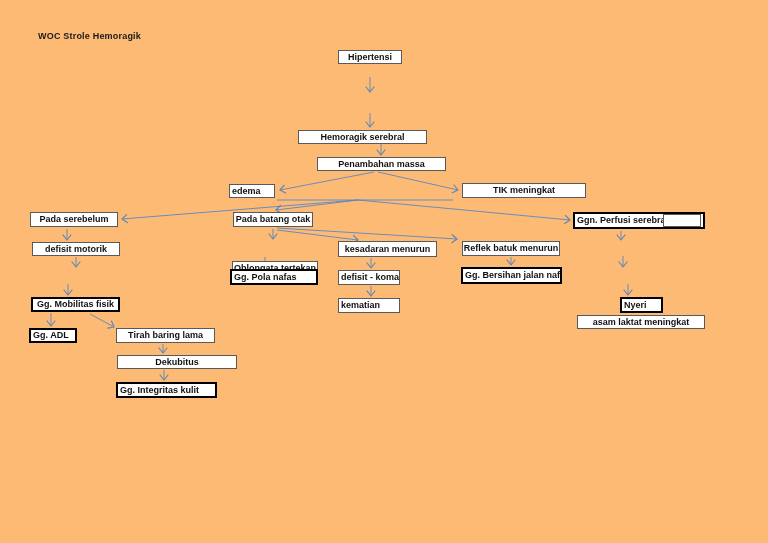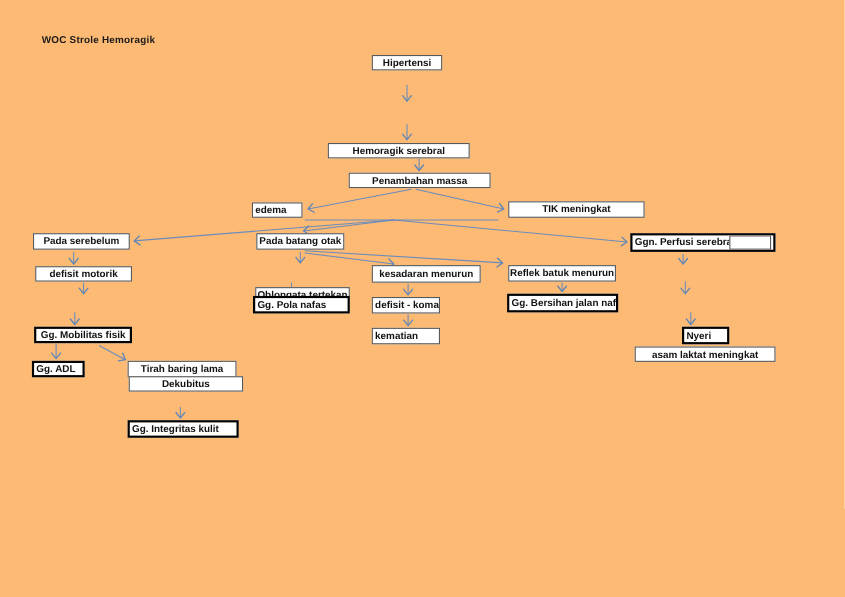--- a/index.html
+++ b/index.html
@@ -101,21 +101,21 @@
     <div class="node left" style="left: 229px; top: 184px; width: 46px; height: 14px;">edema</div>
     <div class="node" style="left: 462px; top: 183px; width: 124px; height: 15px;">TIK meningkat</div>
     <div class="node" style="left: 30px; top: 212px; width: 88px; height: 15px;">Pada serebelum</div>
     <div class="node" style="left: 233px; top: 212px; width: 80px; height: 15px;">Pada batang otak</div>
     <div class="node bold left" style="left: 573px; top: 212px; width: 132px; height: 17px;">Ggn. Perfusi serebral</div>
     <div class="node" style="left: 663px; top: 214px; width: 38px; height: 13px;"></div>
     <div class="node" style="left: 32px; top: 242px; width: 88px; height: 14px;">defisit motorik</div>
     <div class="node bold" style="left: 31px; top: 297px; width: 89px; height: 15px;">Gg. Mobilitas fisik</div>
     <div class="node bold left" style="left: 29px; top: 328px; width: 48px; height: 15px;">Gg. ADL</div>
     <div class="node" style="left: 116px; top: 328px; width: 99px; height: 15px;">Tirah baring lama</div>
-    <div class="node" style="left: 117px; top: 342px; width: 104px; height: 14px;">Dekubitus</div>
+    <div class="node" style="left: 117px; top: 355px; width: 120px; height: 14px;">Dekubitus</div>
     <div class="node bold left" style="left: 116px; top: 382px; width: 101px; height: 16px;">Gg. Integritas kulit</div>
     <div class="node" style="left: 232px; top: 241px; width: 86px; height: 15px; margin-top: 20px;">Oblongata tertekan</div>
     <div class="node bold left" style="left: 230px; top: 269px; width: 88px; height: 16px;">Gg. Pola nafas</div>
     <div class="node" style="left: 338px; top: 241px; width: 99px; height: 16px;">kesadaran menurun</div>
     <div class="node left" style="left: 338px; top: 270px; width: 62px; height: 15px;">defisit - koma</div>
     <div class="node left" style="left: 338px; top: 298px; width: 62px; height: 15px;">kematian</div>
     <div class="node" style="left: 462px; top: 241px; width: 98px; height: 15px;">Reflek batuk menurun</div>
     <div class="node bold left" style="left: 461px; top: 267px; width: 101px; height: 17px;">Gg. Bersihan jalan nafas</div>
     <div class="node" style="left: 577px; top: 269px; width: 128px; height: 14px; margin-top: 46px;">asam laktat meningkat</div>
     <div class="node bold left" style="left: 620px; top: 297px; width: 43px; height: 16px;">Nyeri</div>

